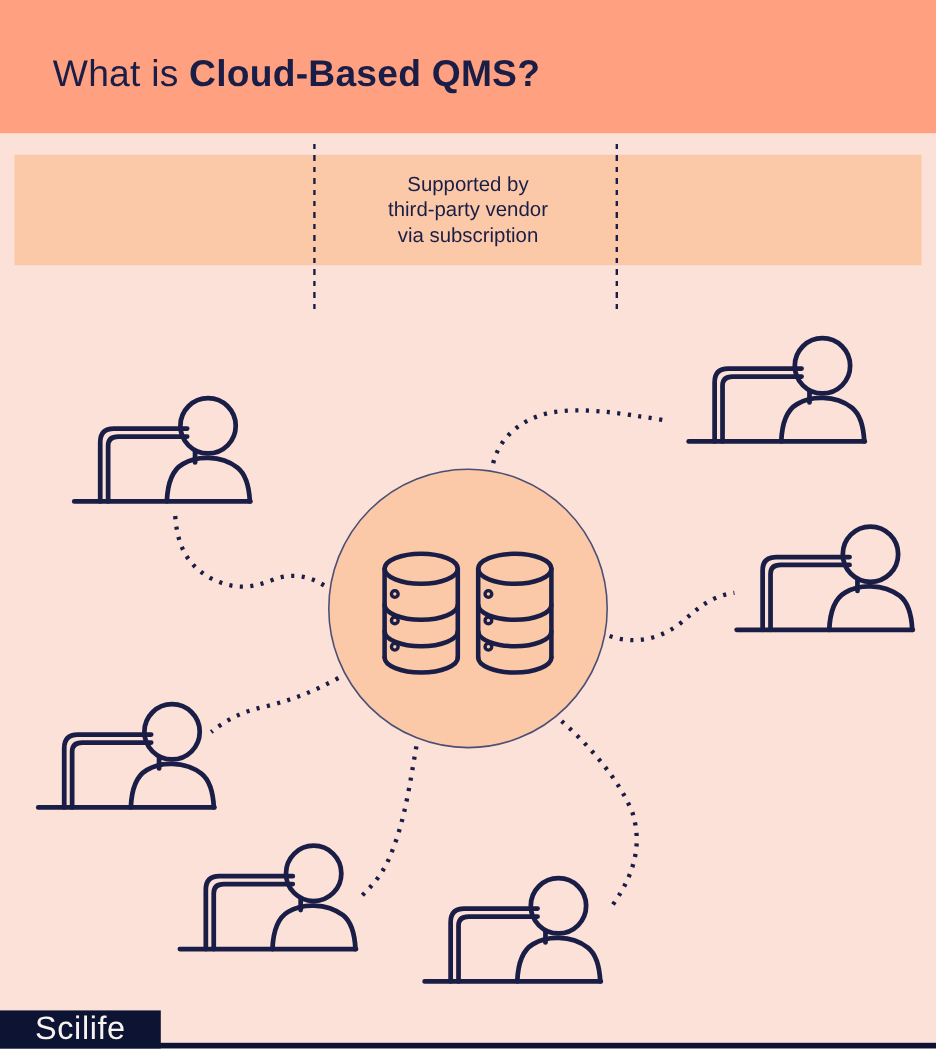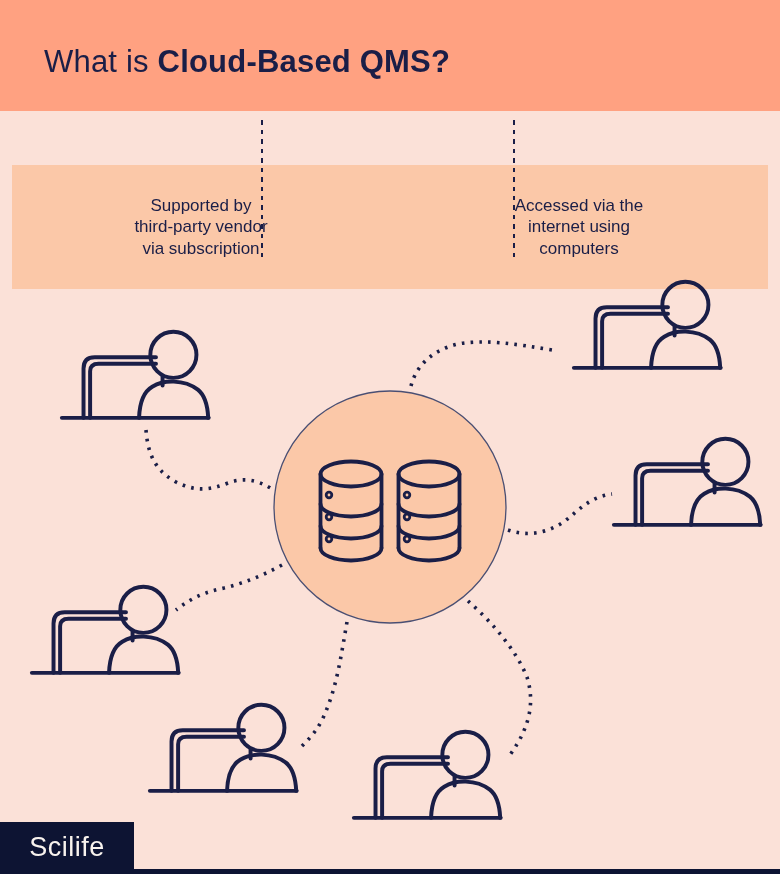--- a/index.html
+++ b/index.html
@@ -23,44 +23,43 @@
   }
   .header{
     position:absolute;left:0;top:0;width:780px;height:111px;
     background:var(--header-bg);
     display:flex;align-items:center;
     padding-left:44px;
   }
   .title{font-size:31px;letter-spacing:0.2px;color:var(--ink);font-weight:400;margin-top:12px;}
   .title .bold{font-weight:700;}
   .feature-band{
-    position:absolute;left:12px;top:129px;width:756px;height:124px;
+    position:absolute;left:12px;top:129px;width:756px;height:92px;
     background:var(--band-bg);
     display:flex;
-    margin-top:36px;
   }
   .feature{
     flex:1 1 0;
     display:flex;align-items:center;justify-content:center;
     text-align:center;
     font-size:17px;line-height:21.5px;font-weight:500;
     white-space:pre-line;
     color:var(--ink);
   }
   .separator{
     position:absolute;top:120px;height:142px;width:2.4px;
     background:repeating-linear-gradient(to bottom, var(--ink) 0 4.5px, transparent 4.5px 9.5px);
   }
   .sep-1{left:261px;}
   .sep-2{left:513px;}
   .diagram{
     position:absolute;left:0;top:262px;width:780px;height:566px;
   }
   .logo-box{
-    position:absolute;left:0;bottom:0;width:134px;height:52px;
+    position:absolute;left:0;bottom:0;width:134px;height:32px;
     background:var(--logo-bg);
     display:flex;align-items:center;justify-content:center;
   }
   .logo-text{
     color:var(--logo-text);
     font-size:27px;font-weight:400;letter-spacing:0.5px;
     padding-bottom:2px;
   }
   .bottom-bar{
     position:absolute;left:0;bottom:0;width:780px;height:5px;
@@ -73,23 +72,20 @@
 <div class="page">
 
   <div class="header">
     <h1 class="title"><span>What is </span><span class="bold">Cloud-Based QMS?</span></h1>
   </div>
 
   <div class="feature-band">
     <div class="feature">Supported by
 third-party vendor
 via subscription</div>
-    <div class="feature">Accessed via the
-internet using
-computers</div>
   </div>
   <div class="separator sep-1"></div>
   <div class="separator sep-2"></div>
 
   <svg class="diagram" viewBox="0 0 780 566">
     <defs>
       <g id="person" fill="none" stroke="#1A1E47" stroke-width="4.2" stroke-linecap="round" stroke-linejoin="round">
         <path d="M2 95.5 H158"></path>
         <path d="M25 95.5 V43 Q25 31 37 31 H102"></path>
         <path d="M32 95.5 V46 Q32 38 41 38 H102"></path>

